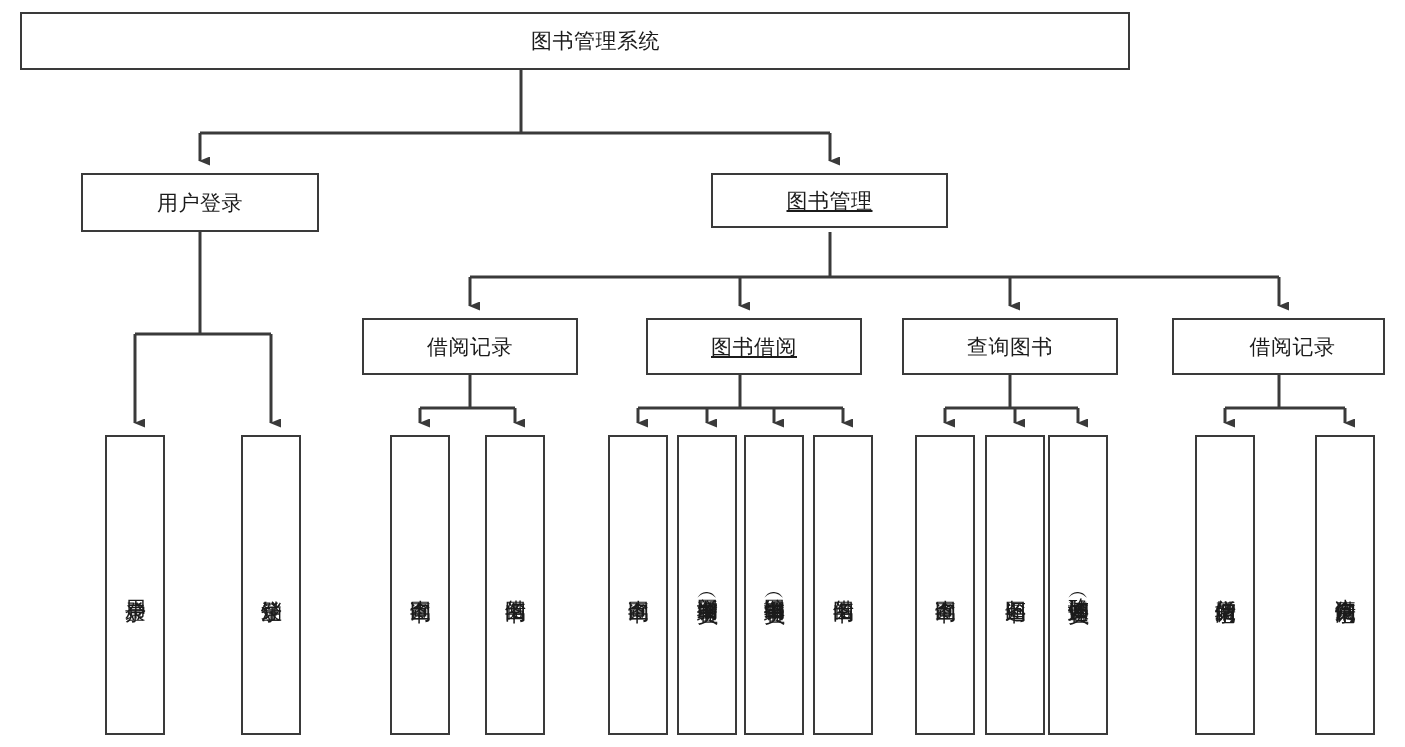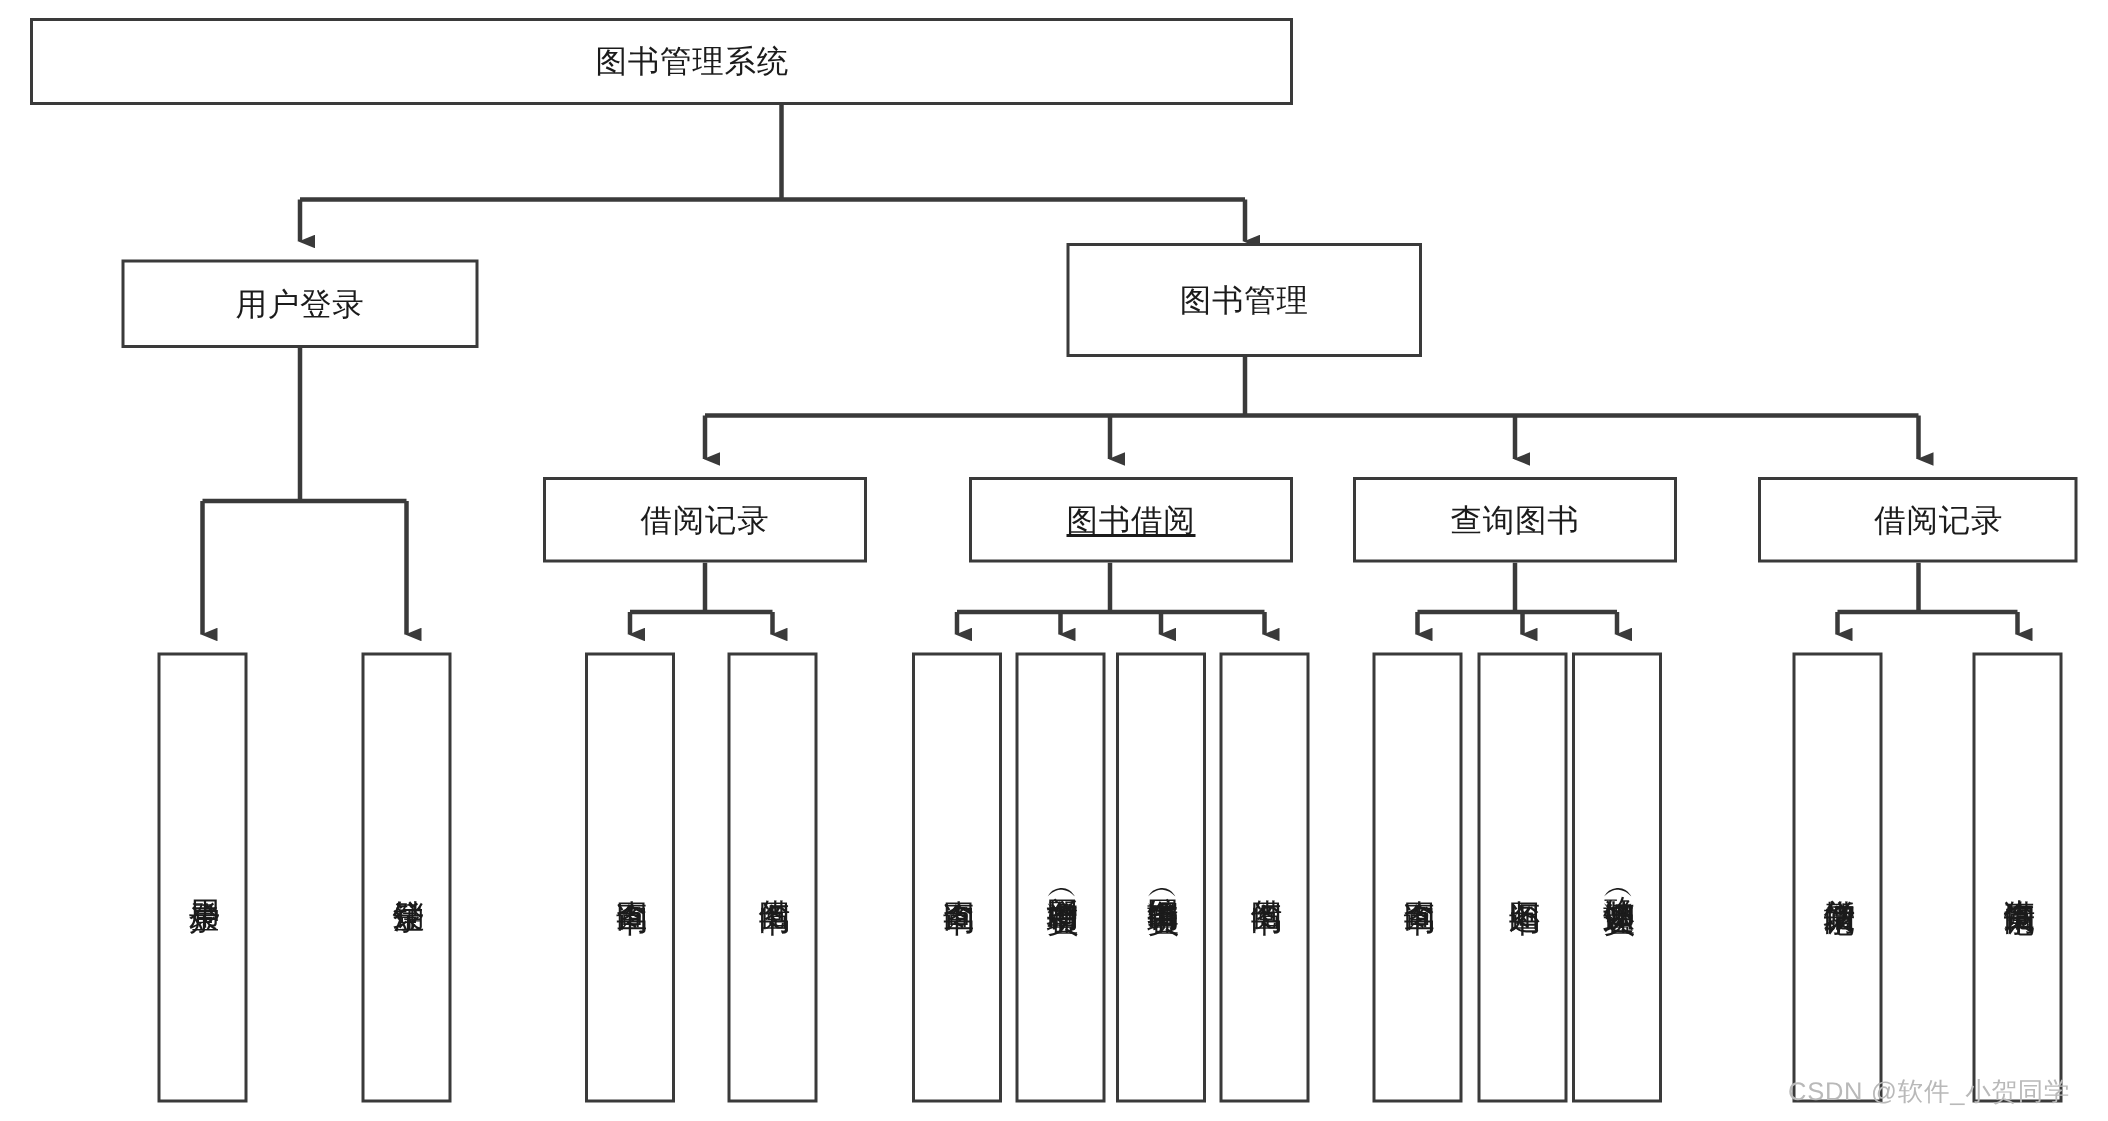--- a/index.html
+++ b/index.html
@@ -105,27 +105,27 @@
         <path d="M 1015 408 L 1015 423" marker-end="url(#arrowhead)"></path>
         <path d="M 1078 408 L 1078 423" marker-end="url(#arrowhead)"></path>
         <path d="M 1279 375 L 1279 408"></path>
         <path d="M 1225 408 L 1345 408"></path>
         <path d="M 1225 408 L 1225 423" marker-end="url(#arrowhead)"></path>
         <path d="M 1345 408 L 1345 423" marker-end="url(#arrowhead)"></path>
       </g>
   </svg>
 
   <div id="nodes-layer">
-      <div class="node horiz" style="left: 20px; top: 12px; width: 842px; height: 58px; padding-left: 41px;">
+      <div class="node horiz" style="left: 20px; top: 12px; width: 1110px; height: 58px; padding-left: 41px;">
         <span class="node-label">图书管理系统</span>
       </div>
       <div class="node horiz" style="left: 81px; top: 173px; width: 238px; height: 59px;">
         <span class="node-label">用户登录</span>
       </div>
-      <div class="node horiz" style="left: 711px; top: 162px; width: 237px; height: 76px;">
+      <div class="node horiz" style="left: 711px; top: 173px; width: 237px; height: 55px; text-decoration: underline;">
         <span class="node-label">图书管理</span>
       </div>
       <div class="node horiz" style="left: 362px; top: 318px; width: 216px; height: 57px;">
         <span class="node-label">借阅记录</span>
       </div>
       <div class="node horiz" style="left: 646px; top: 318px; width: 216px; height: 57px; text-decoration: underline;">
         <span class="node-label">图书借阅</span>
       </div>
       <div class="node horiz" style="left: 902px; top: 318px; width: 216px; height: 57px;">
         <span class="node-label">查询图书</span>
@@ -167,15 +167,14 @@
         <span class="node-label">确认归还（管理员）</span>
       </div>
       <div class="node vert" style="left: 1195px; top: 435px; width: 60px; height: 300px;">
         <span class="node-label">新增借阅记录</span>
       </div>
       <div class="node vert" style="left: 1315px; top: 435px; width: 60px; height: 300px;">
         <span class="node-label">查询借阅记录</span>
       </div>
     </div>
 
-  <div class="watermark" style="left: 1192px; top: 716px; color: rgb(185, 185, 185);">CSDN @软件_小贺同学</div>
 
 </div>
 
 </body></html>

